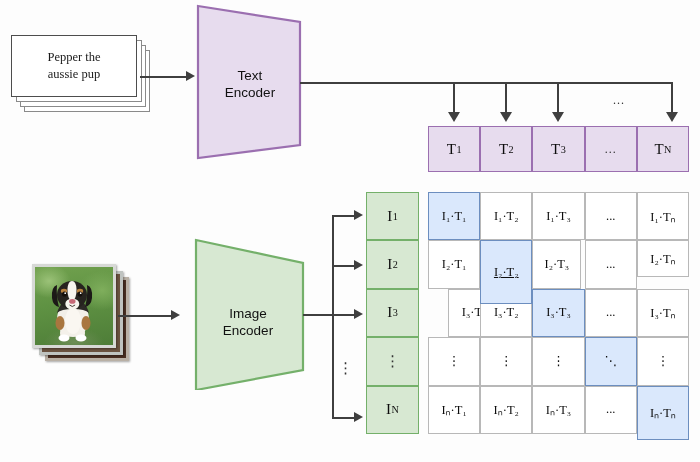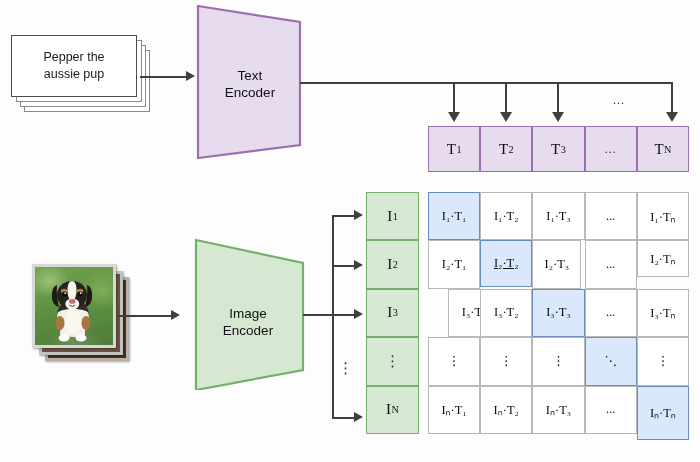--- a/index.html
+++ b/index.html
@@ -29,21 +29,21 @@
   }
   .card-back3 { left: 24px; top: 50px; width: 126px; height: 62px; border-color: #8a8a8a; }
   .card-back2 { left: 20px; top: 45px; width: 126px; height: 62px; border-color: #8a8a8a; }
   .card-back1 { left: 16px; top: 40px; width: 126px; height: 62px; border-color: #8a8a8a; }
   .card-front { left: 11px; top: 35px; width: 126px; height: 62px; border-color: #4d4d4d; }
   .card-text {
     position: absolute;
     left: 11px; top: 35px; width: 126px; height: 62px;
     display: flex; flex-direction: column;
     align-items: center; justify-content: center;
-    font-family: Liberation Sans, sans-serif;
+    font-family: Liberation Serif, serif;
     font-size: 12.5px;
     line-height: 17px;
     color: #1a1a1a;
     white-space: pre;
     letter-spacing: 0px;
   }
 
   
   .photo {
     position: absolute;
@@ -301,21 +301,21 @@
     </div>
   </div>
 
   <div id="matrix">
       <div class="cell hl" style="left: 428px; top: 192px; width: 52.2px; height: 48.4px;">I₁·T₁</div>
       <div class="cell" style="left: 480.2px; top: 192px; width: 52.2px; height: 48.4px;">I₁·T₂</div>
       <div class="cell" style="left: 532.4px; top: 192px; width: 52.2px; height: 48.4px;">I₁·T₃</div>
       <div class="cell" style="left: 584.6px; top: 192px; width: 52.2px; height: 48.4px;">...</div>
       <div class="cell" style="left: 636.8px; top: 192px; width: 52.2px; height: 48.4px;">I₁·Tₙ</div>
       <div class="cell" style="left: 428px; top: 240.4px; width: 52.2px; height: 48.4px;">I₂·T₁</div>
-      <div class="cell hl" style="left: 480.2px; top: 240.4px; width: 52.2px; height: 47px; text-decoration: underline;">I₂·T₂</div>
+      <div class="cell hl" style="left: 480.2px; top: 240.4px; width: 52.2px; height: 64px; text-decoration: underline;">I₂·T₂</div>
       <div class="cell" style="left: 532.4px; top: 240.4px; width: 49px; height: 48.4px;">I₂·T₃</div>
       <div class="cell" style="left: 584.6px; top: 240.4px; width: 52.2px; height: 48.4px;">...</div>
       <div class="cell" style="left: 636.8px; top: 240.4px; width: 52.2px; height: 37px;">I₂·Tₙ</div>
       <div class="cell" style="left: 428px; top: 288.8px; width: 52.2px; height: 48.4px; margin-left: 20px;">I₃·T₁</div>
       <div class="cell" style="left: 480.2px; top: 288.8px; width: 52.2px; height: 48.4px;">I₃·T₂</div>
       <div class="cell hl" style="left: 532.4px; top: 288.8px; width: 52.2px; height: 48.4px;">I₃·T₃</div>
       <div class="cell" style="left: 584.6px; top: 288.8px; width: 52.2px; height: 48.4px;">...</div>
       <div class="cell" style="left: 636.8px; top: 288.8px; width: 52.2px; height: 48.4px;">I₃·Tₙ</div>
       <div class="cell" style="left: 428px; top: 337.2px; width: 52.2px; height: 48.4px;">⋮</div>
       <div class="cell" style="left: 480.2px; top: 337.2px; width: 52.2px; height: 48.4px;">⋮</div>

